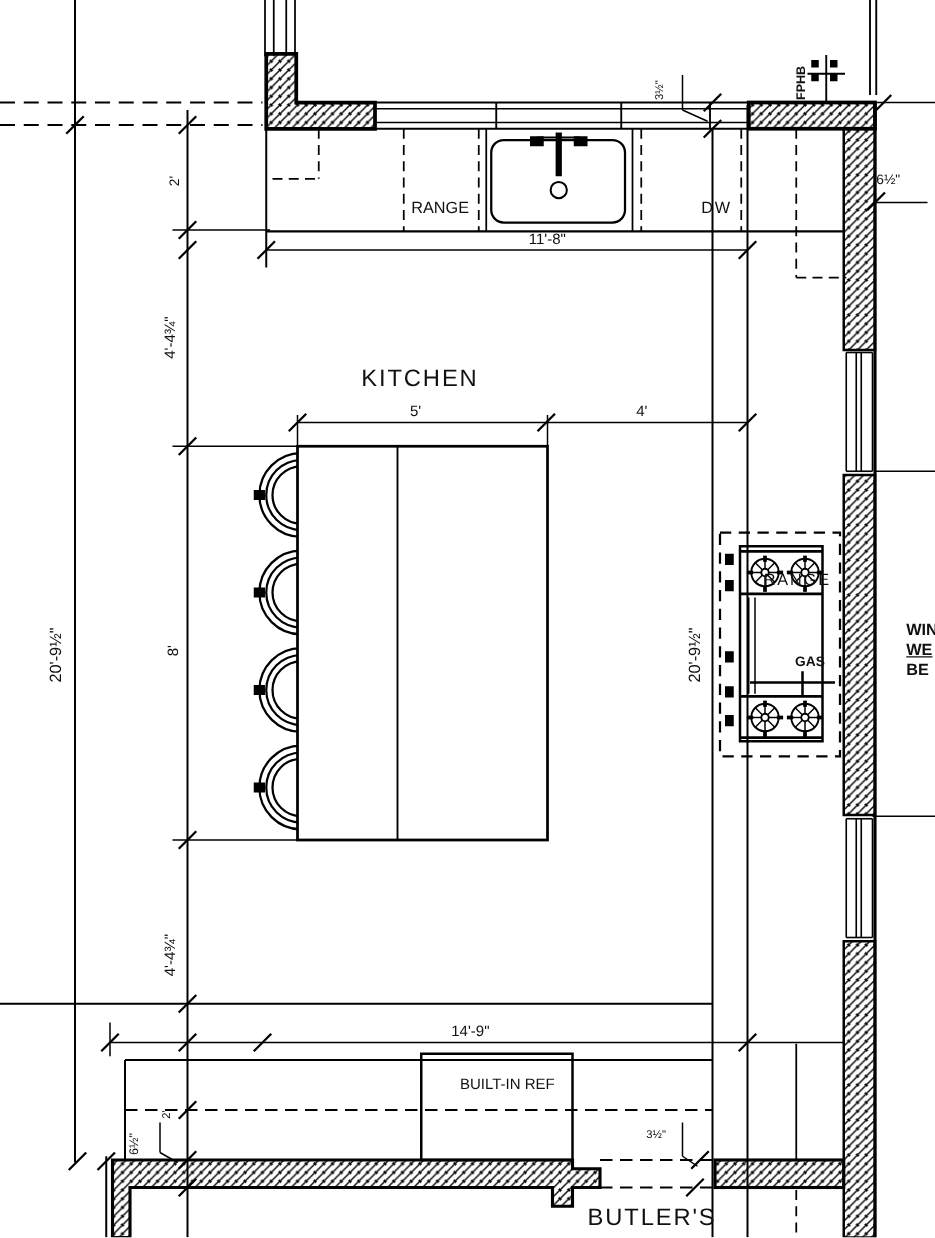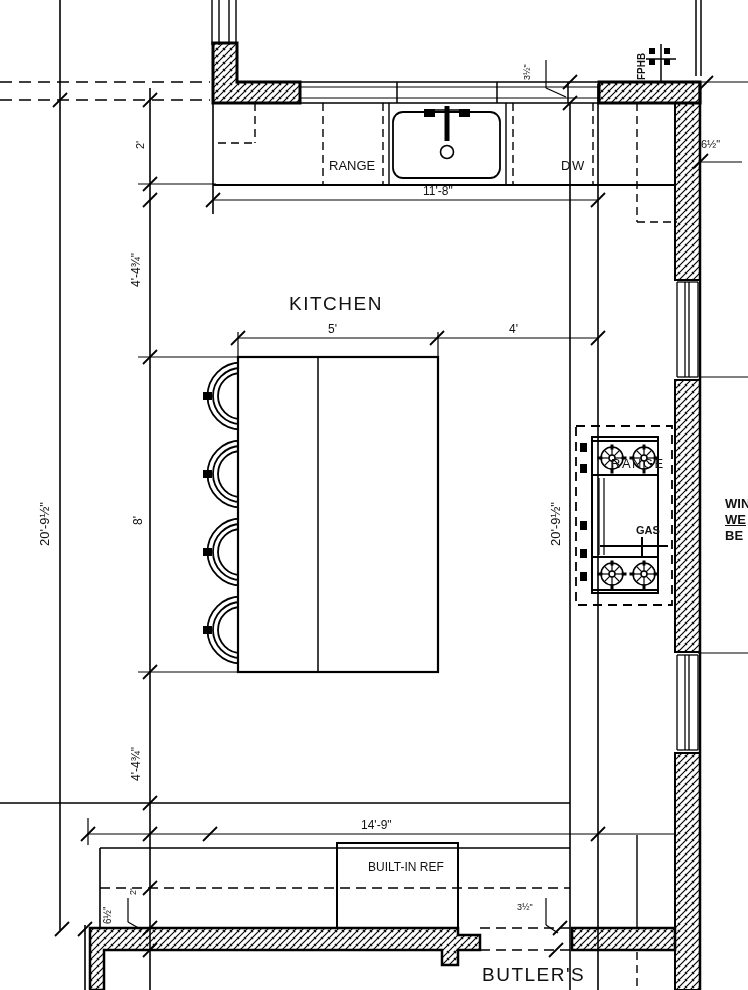--- a/index.html
+++ b/index.html
@@ -250,15 +250,15 @@
 <span class="lbl s11 b" style="left:636px;top:525px;text-align:right;">GAS</span>
 <span class="lbl s13 b" style="left:725px;top:497px;">WIN</span>
 <span class="lbl s13 b" style="left:725px;top:513px;text-decoration:underline;">WE</span>
 <span class="lbl s13 b" style="left:725px;top:529px;">BE</span>
 <span class="lbl s12 v" style="left:130px;top:781px;">4'-4¾"</span>
 <span class="lbl s12" style="left:361px;top:819px;">14'-9"</span>
 <span class="lbl s12" style="left:356px;top:861px;margin-left:12px;">BUILT-IN REF</span>
 <span class="lbl s9 v" style="left:129px;top:895px;">2'</span>
 <span class="lbl s10 v" style="left:103px;top:924px;">6½"</span>
 <span class="lbl s9" style="left:517px;top:903px;">3½"</span>
-<span class="lbl s17 ls1" style="left:470px;top:965px;margin-left:12px;">BUTLER'S</span>
+<span class="lbl s17 ls1" style="left:470px;top:965px;">BUTLER'S</span>
 
 </div>
 
 </body></html>

